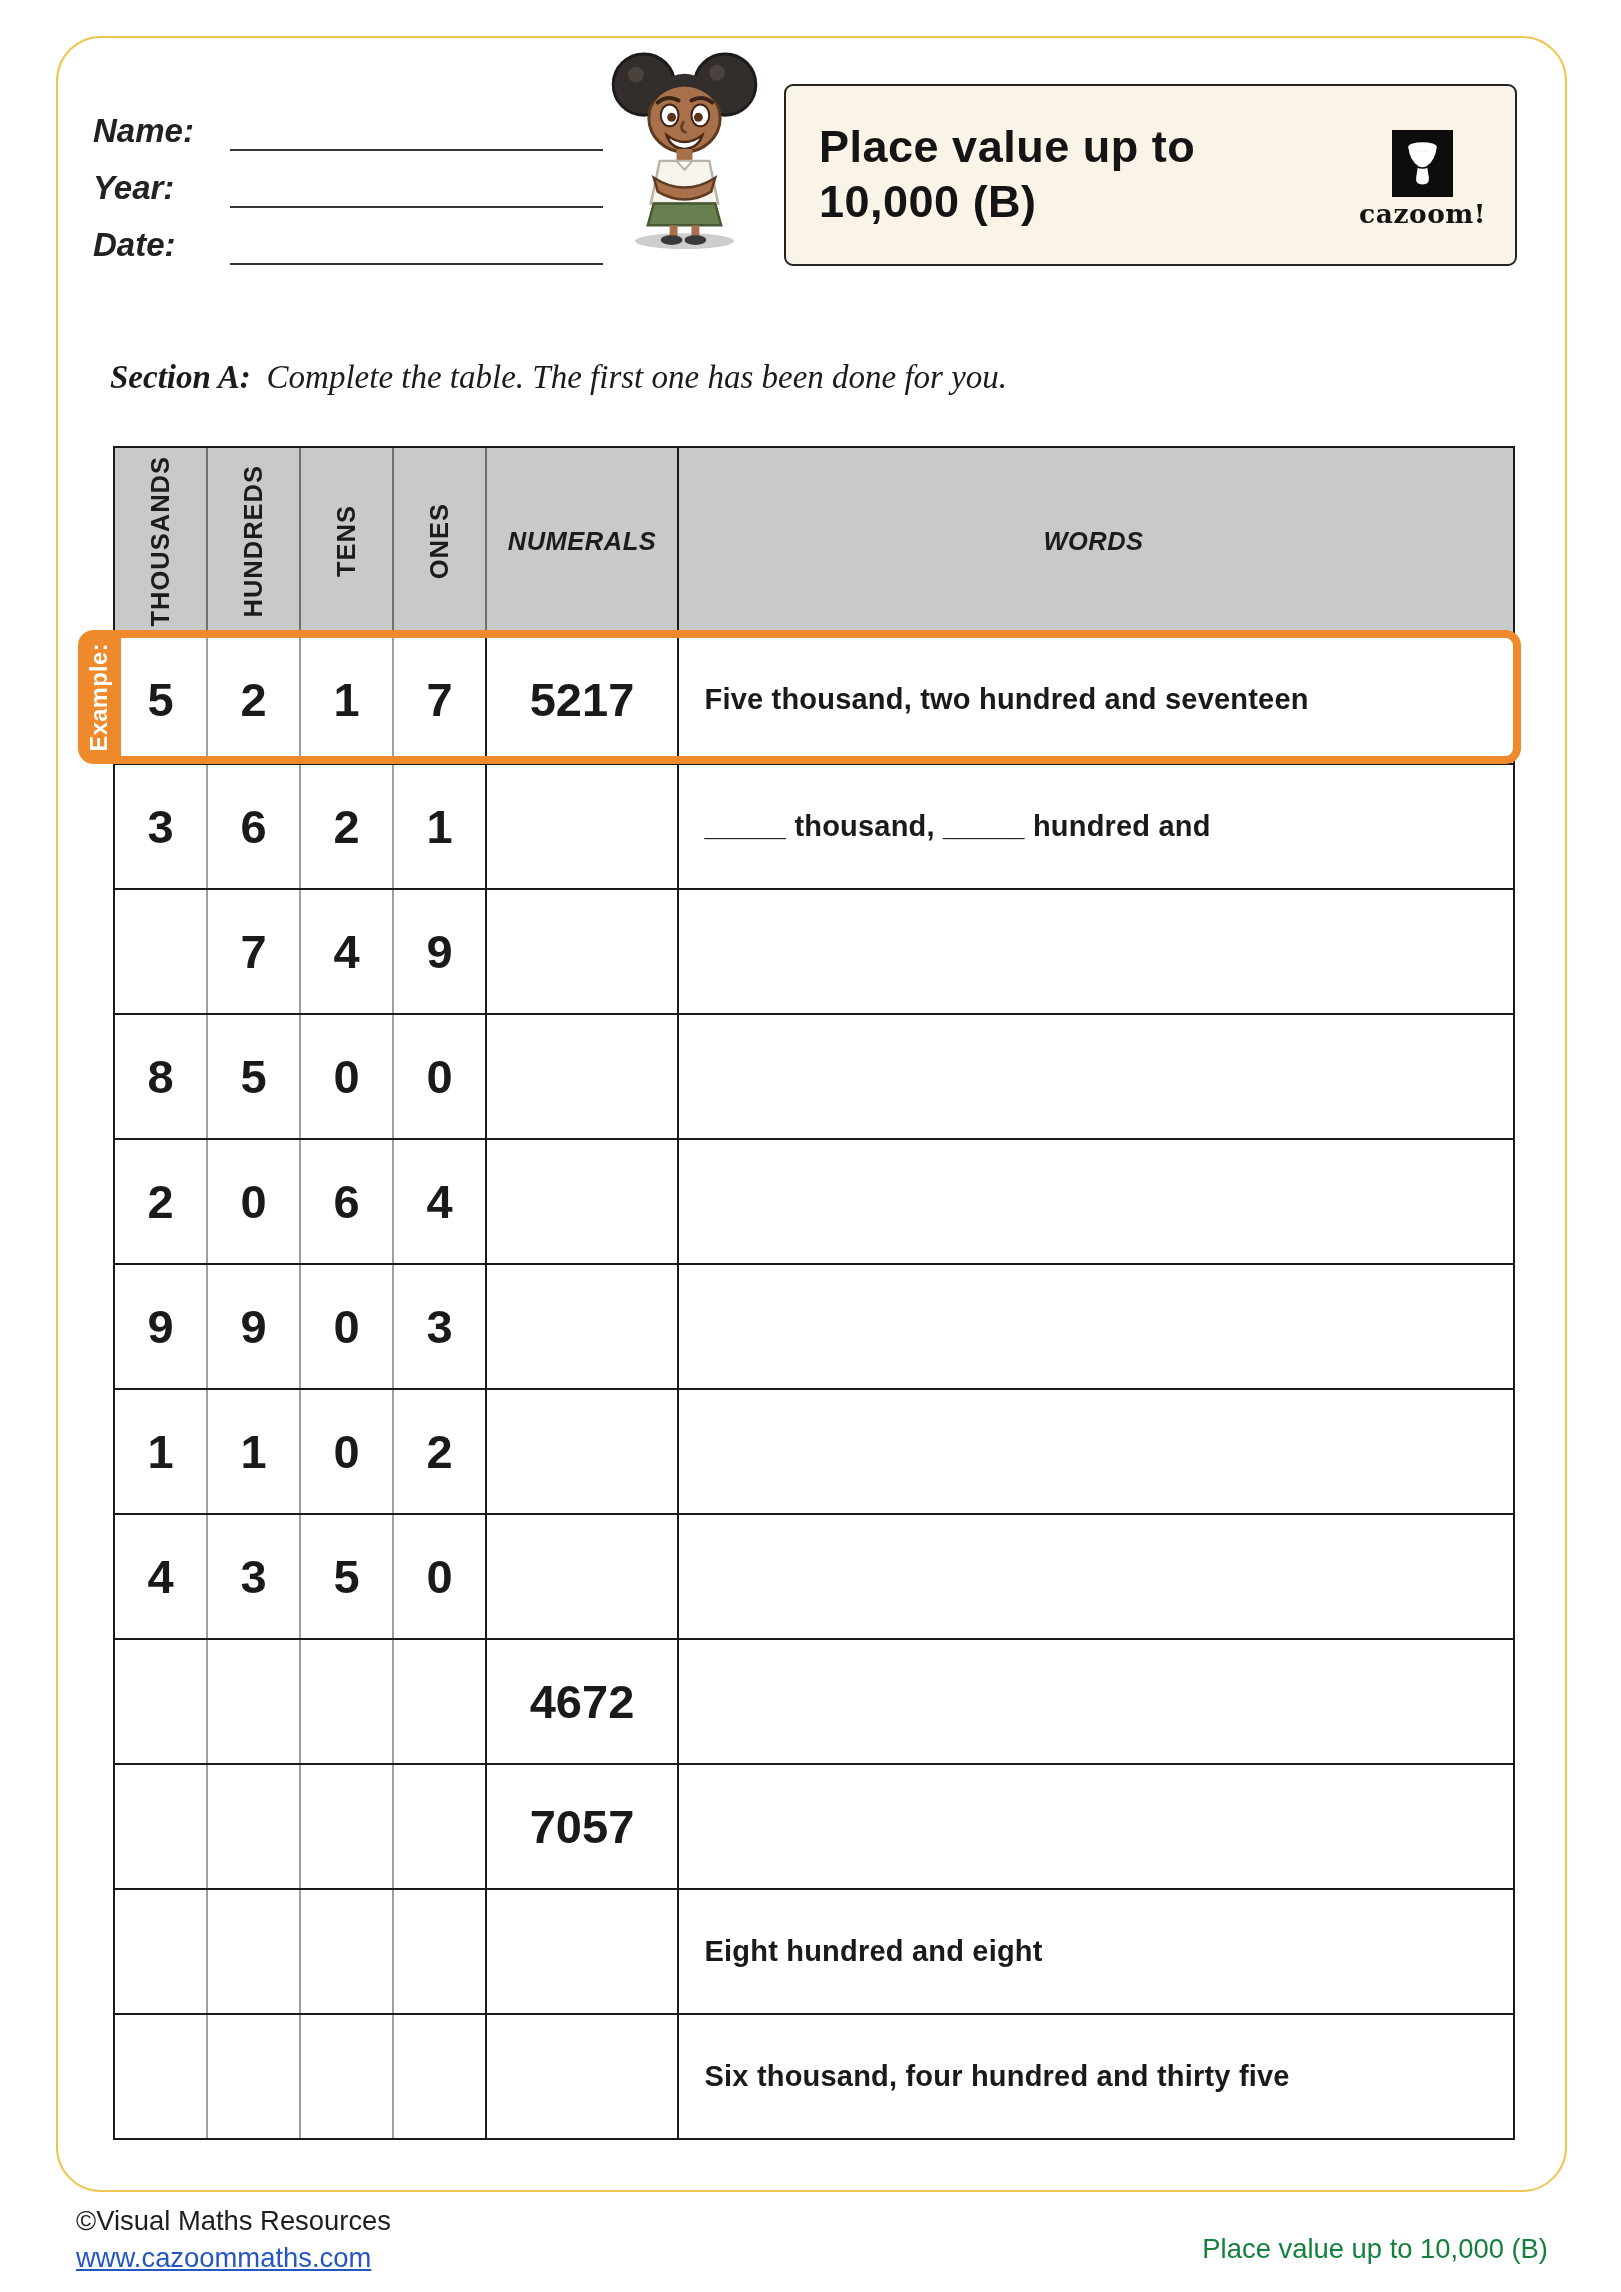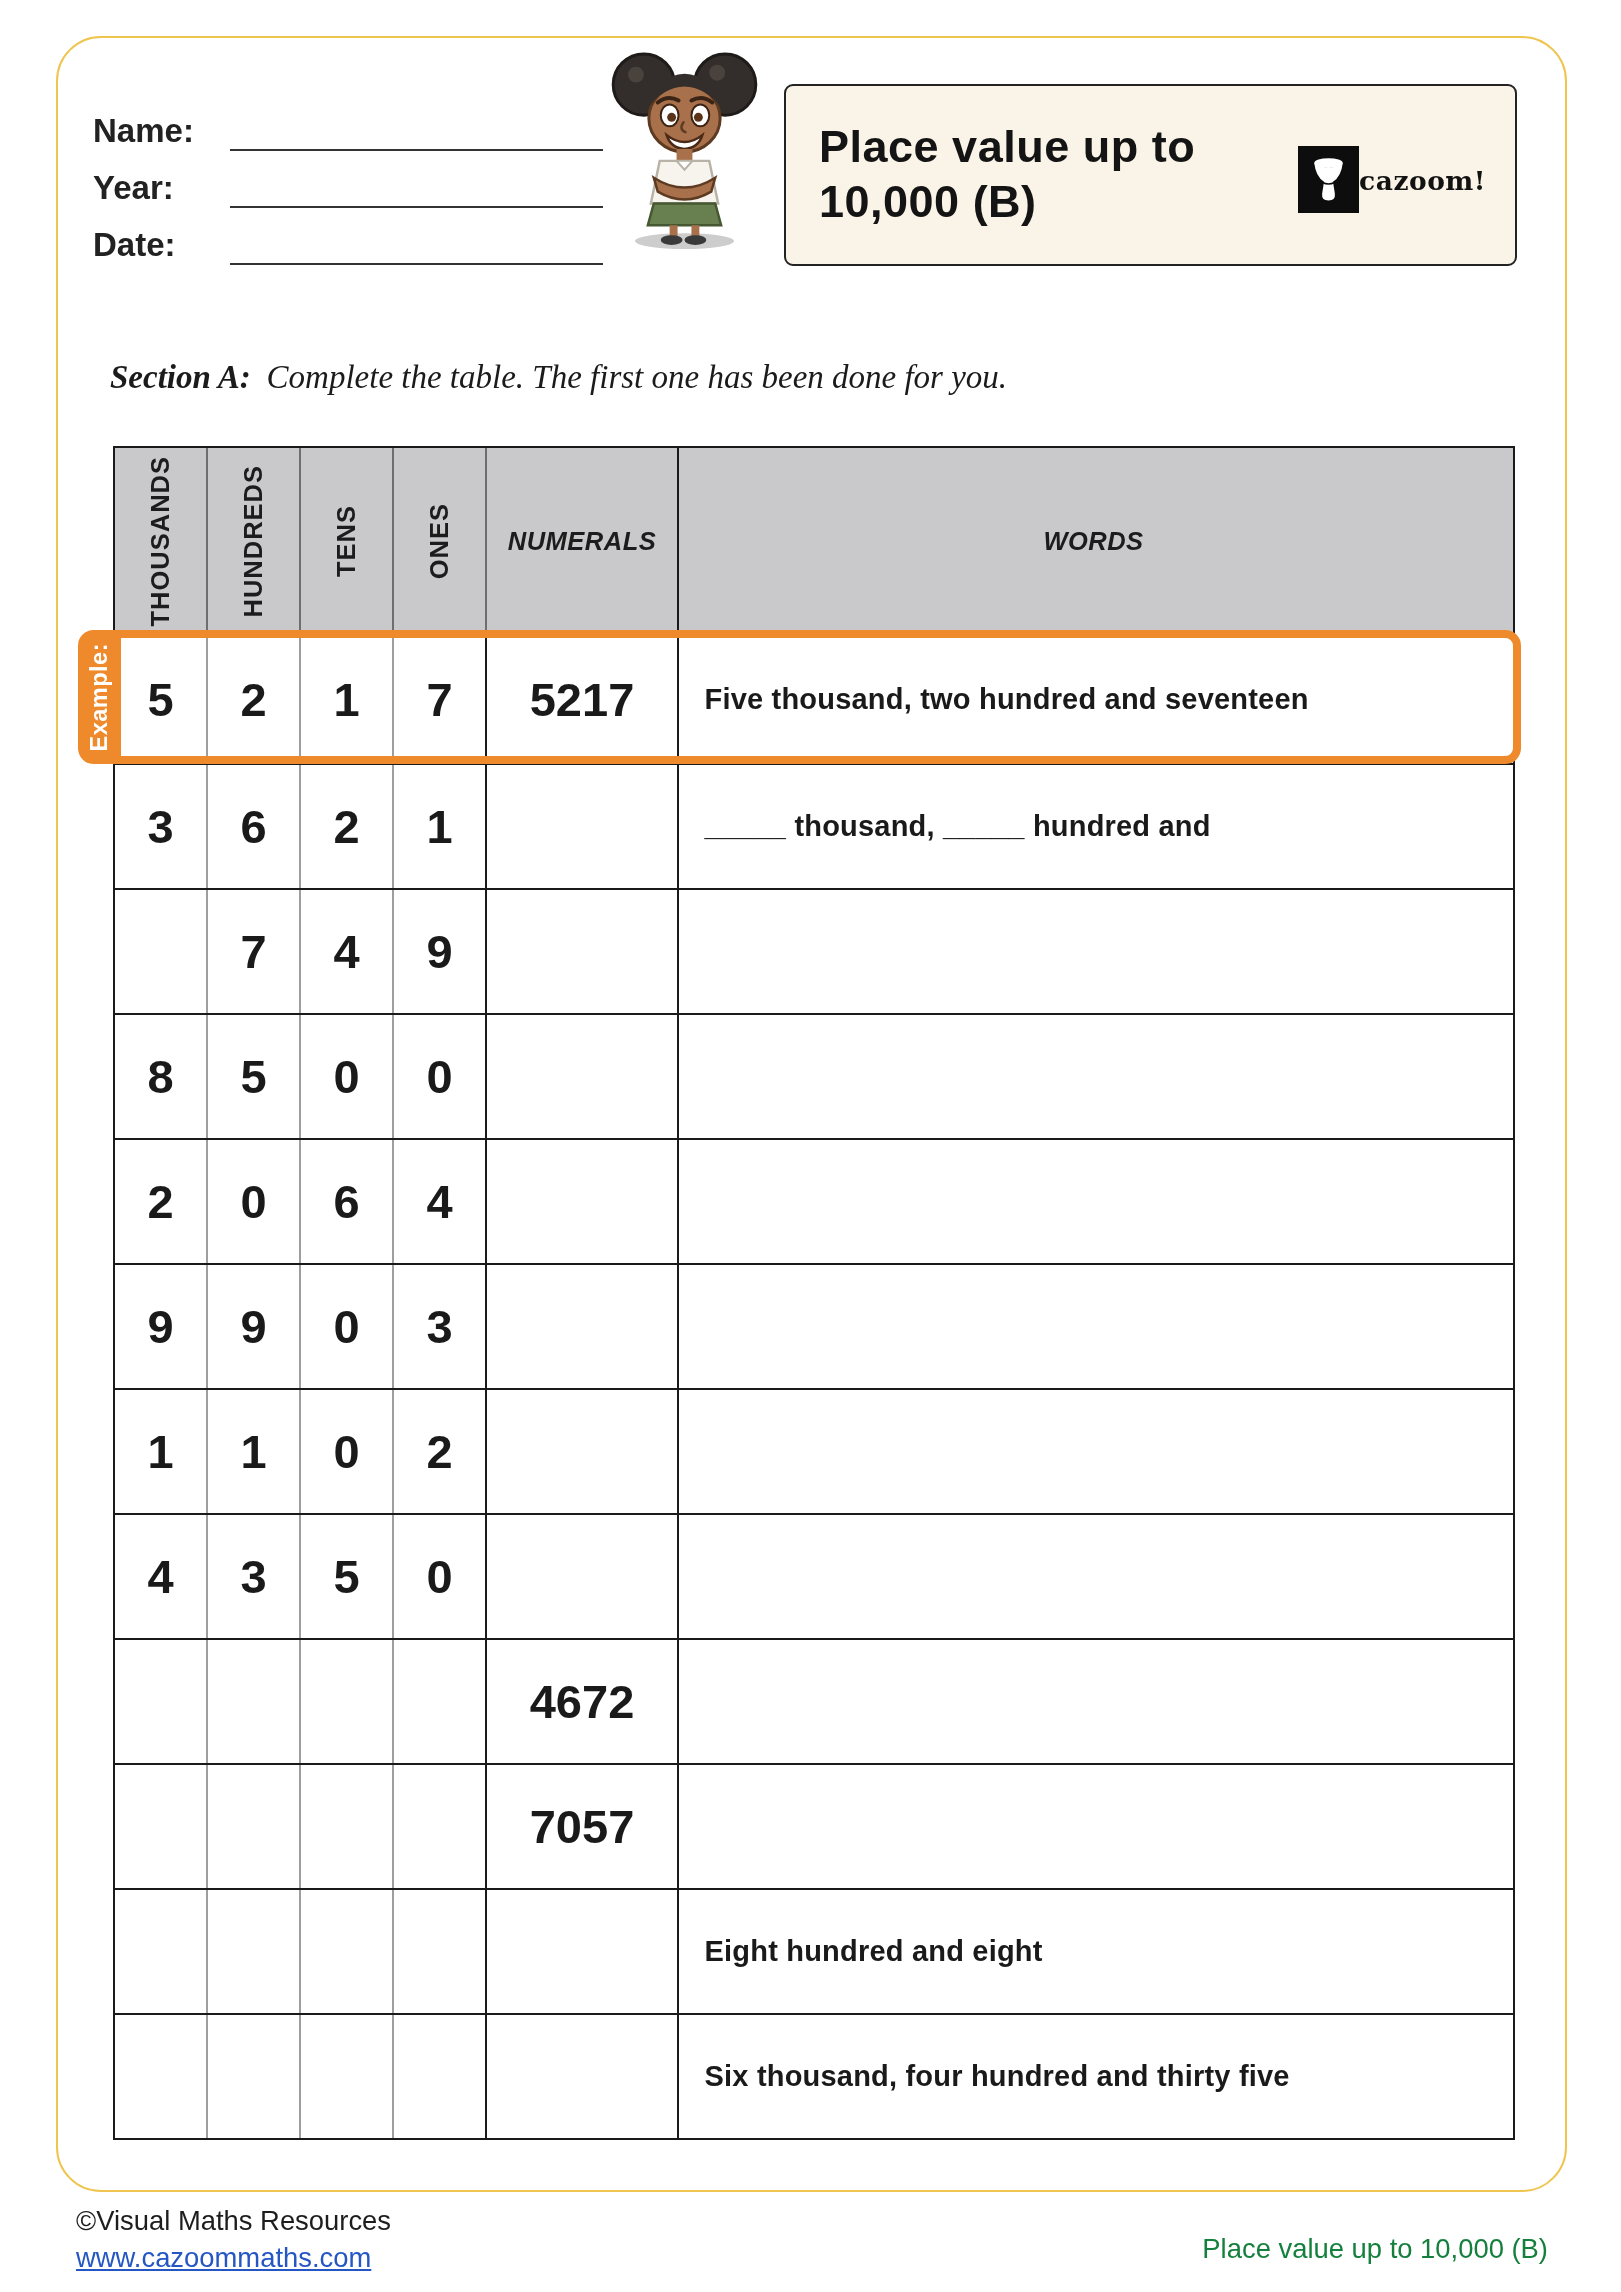--- a/index.html
+++ b/index.html
@@ -3,32 +3,32 @@
 <meta charset="utf-8">
 <style>
   html,body{margin:0;padding:0;background:#ffffff;}
   body{width:1621px;height:2293px;position:relative;font-family:"Liberation Sans",sans-serif;color:#1a1a1a;overflow:hidden;}
 
   
   .gold-frame{position:absolute;left:56px;top:36px;width:1507px;height:2152px;border:2.9px solid #EFC44F;border-radius:45px;}
 
   
   .fields{position:absolute;left:93px;top:94px;width:510px;}
-  .field-row{display:flex;align-items:flex-end;height:57px;}
+  .field-row{display:flex;align-items:flex-end;height:57px;font-style:italic;}
   .field-label{font-weight:bold;font-size:33px;color:#222;width:137px;line-height:1;padding-bottom:3.9px;}
   .field-line{flex:1;border-bottom:2px solid #333;height:100%;}
 
   
   .girl{position:absolute;left:600px;top:43px;width:169px;height:208px;}
 
   
   .title-box{position:absolute;left:784px;top:84px;width:733px;height:182px;box-sizing:border-box;
     background:#FAF3E7;border:2.9px solid #232323;border-radius:9px;display:flex;align-items:center;justify-content:space-between;padding:0 29px 0 33px;}
   .title-text{font-weight:bold;font-size:45px;line-height:1.22;color:#141414;letter-spacing:0.5px;}
-  .logo{display:flex;flex-direction:row;align-items:center;margin-top:9.8px;}
+  .logo{display:flex;flex-direction:column;align-items:center;margin-top:9.8px;}
   .logo-square{width:61px;height:67px;background:#0d0d0d;display:flex;align-items:center;justify-content:center;}
   .logo-word{font-family:"DejaVu Serif",serif;font-weight:bold;font-size:26.5px;color:#121212;margin-top:1px;letter-spacing:0.5px;}
 
   
   .section-heading{position:absolute;left:110px;top:359px;font-family:"Liberation Serif",serif;font-size:33px;font-style:italic;color:#1b1b1b;}
   .section-heading .lbl{font-weight:bold;margin-right:15.7px;}
 
   
   .pv-table{position:absolute;left:113px;top:446px;width:1402px;box-sizing:border-box;border:2.9px solid #1a1a1a;}
   .trow{display:grid;grid-template-columns:93px 93px 93px 93px 192px 1fr;border-bottom:2.9px solid #1a1a1a;}

